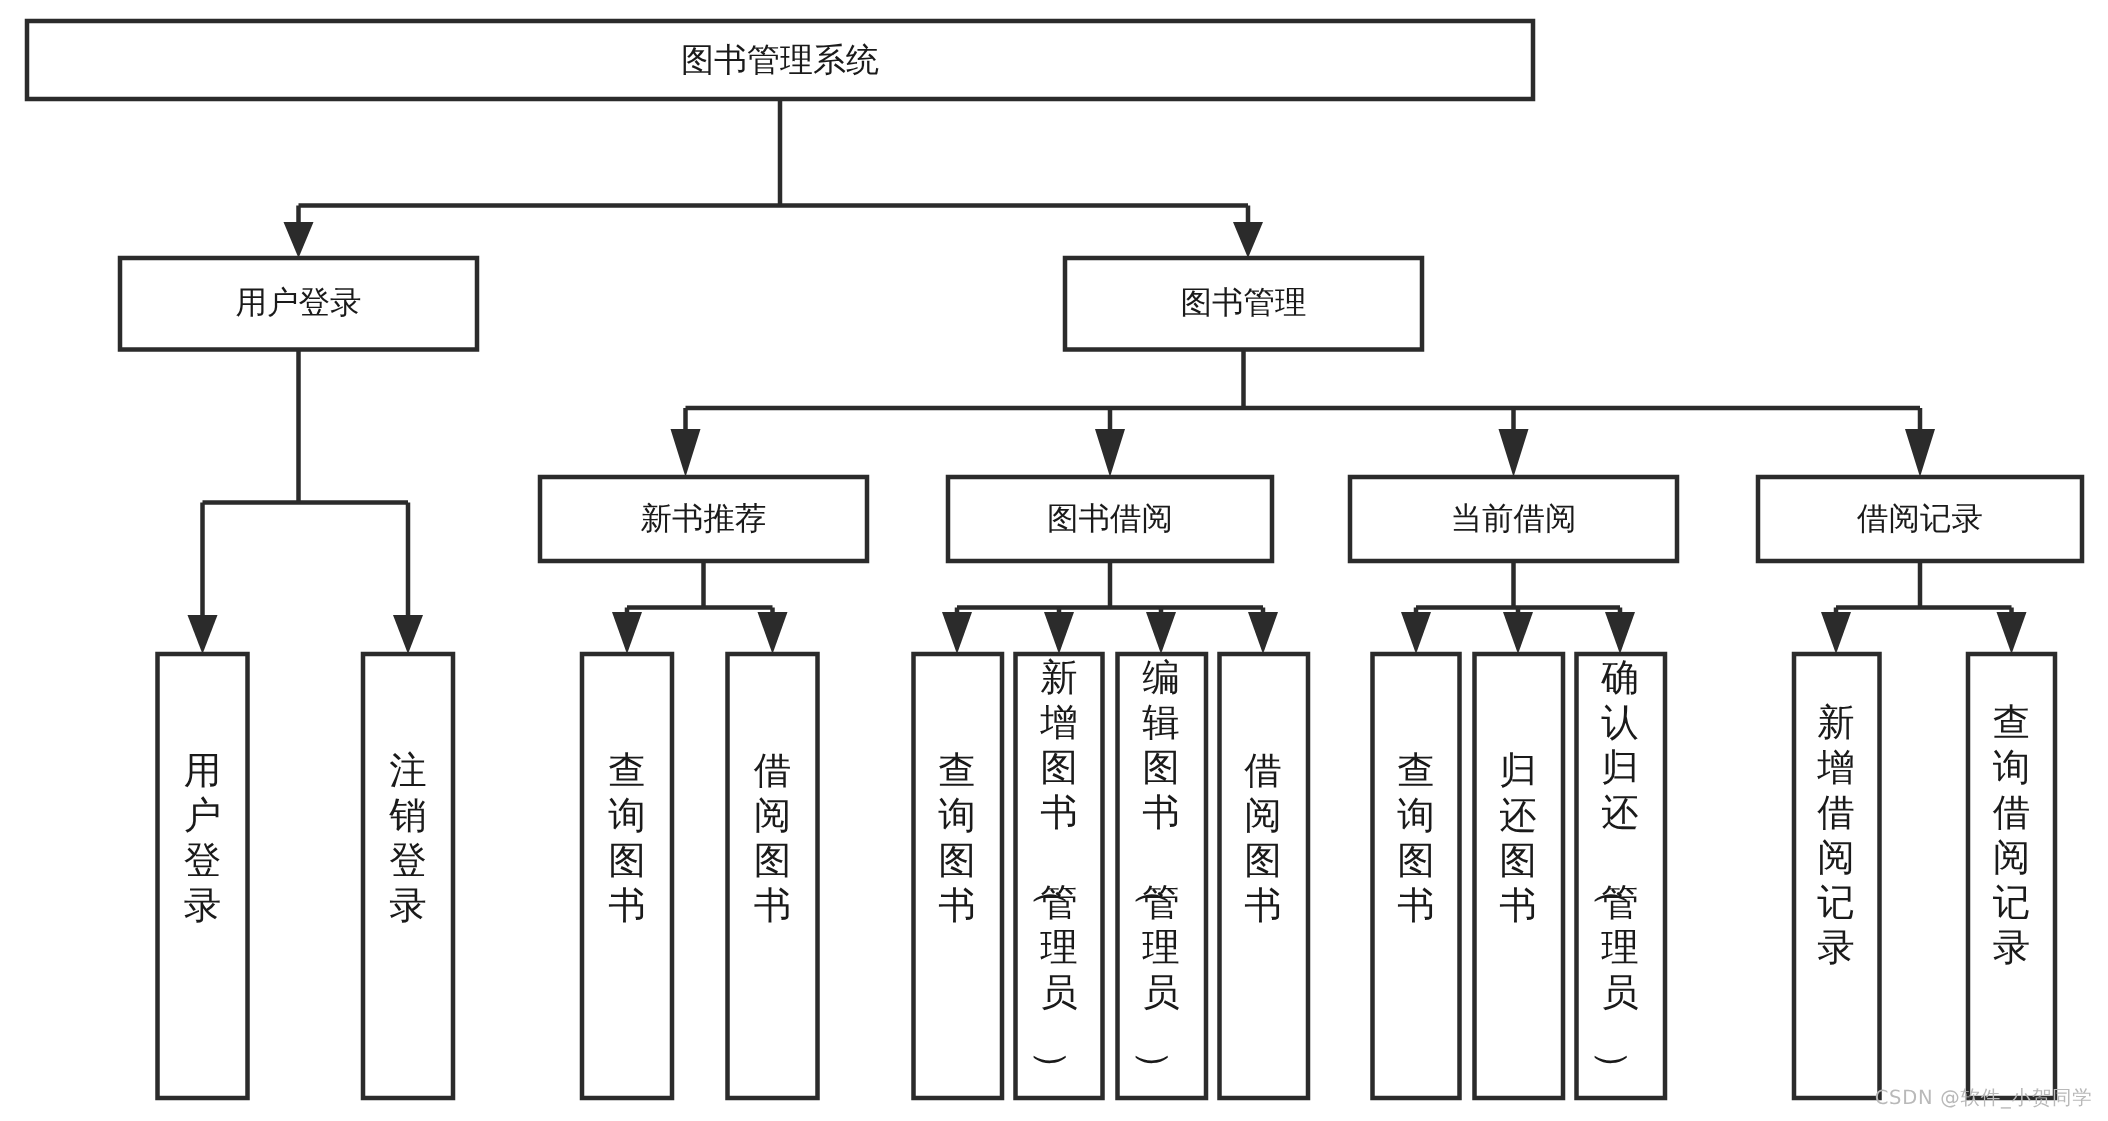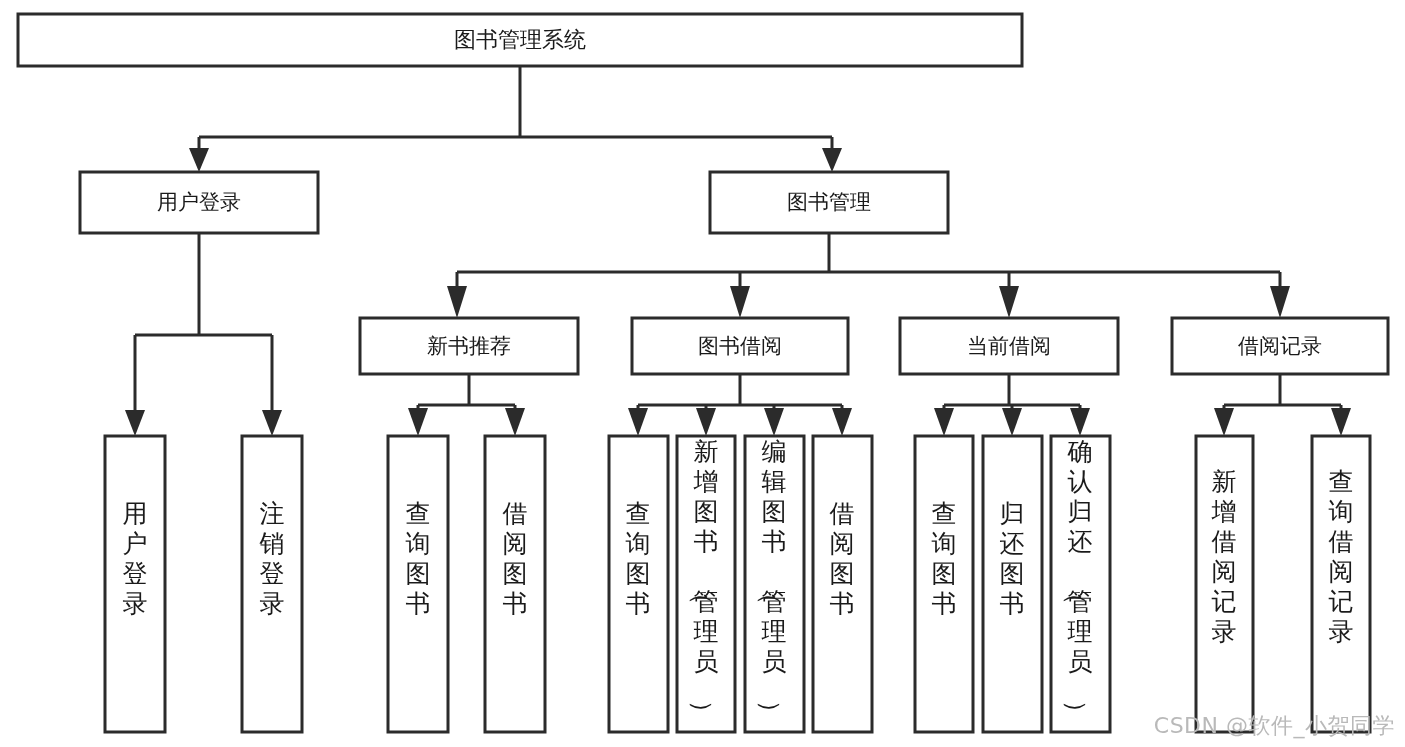--- a/index.html
+++ b/index.html
@@ -48,21 +48,21 @@
   }
   .arrow-head {
     fill: #2b2b2b;
     stroke: none;
   }
   .watermark {
     position: absolute;
     right: 10px;
     bottom: 6px;
     font-family: "DejaVu Sans", "Liberation Sans", sans-serif;
-    font-size: 22px;
+    font-size: 13px;
     color: #b9b9b9;
     letter-spacing: 0.5px;
     white-space: nowrap;
     pointer-events: none;
   }
 </style>
 </head>
 <body>
 
 <svg id="diagram" viewBox="0 0 1405 747" xmlns="http://www.w3.org/2000/svg">

